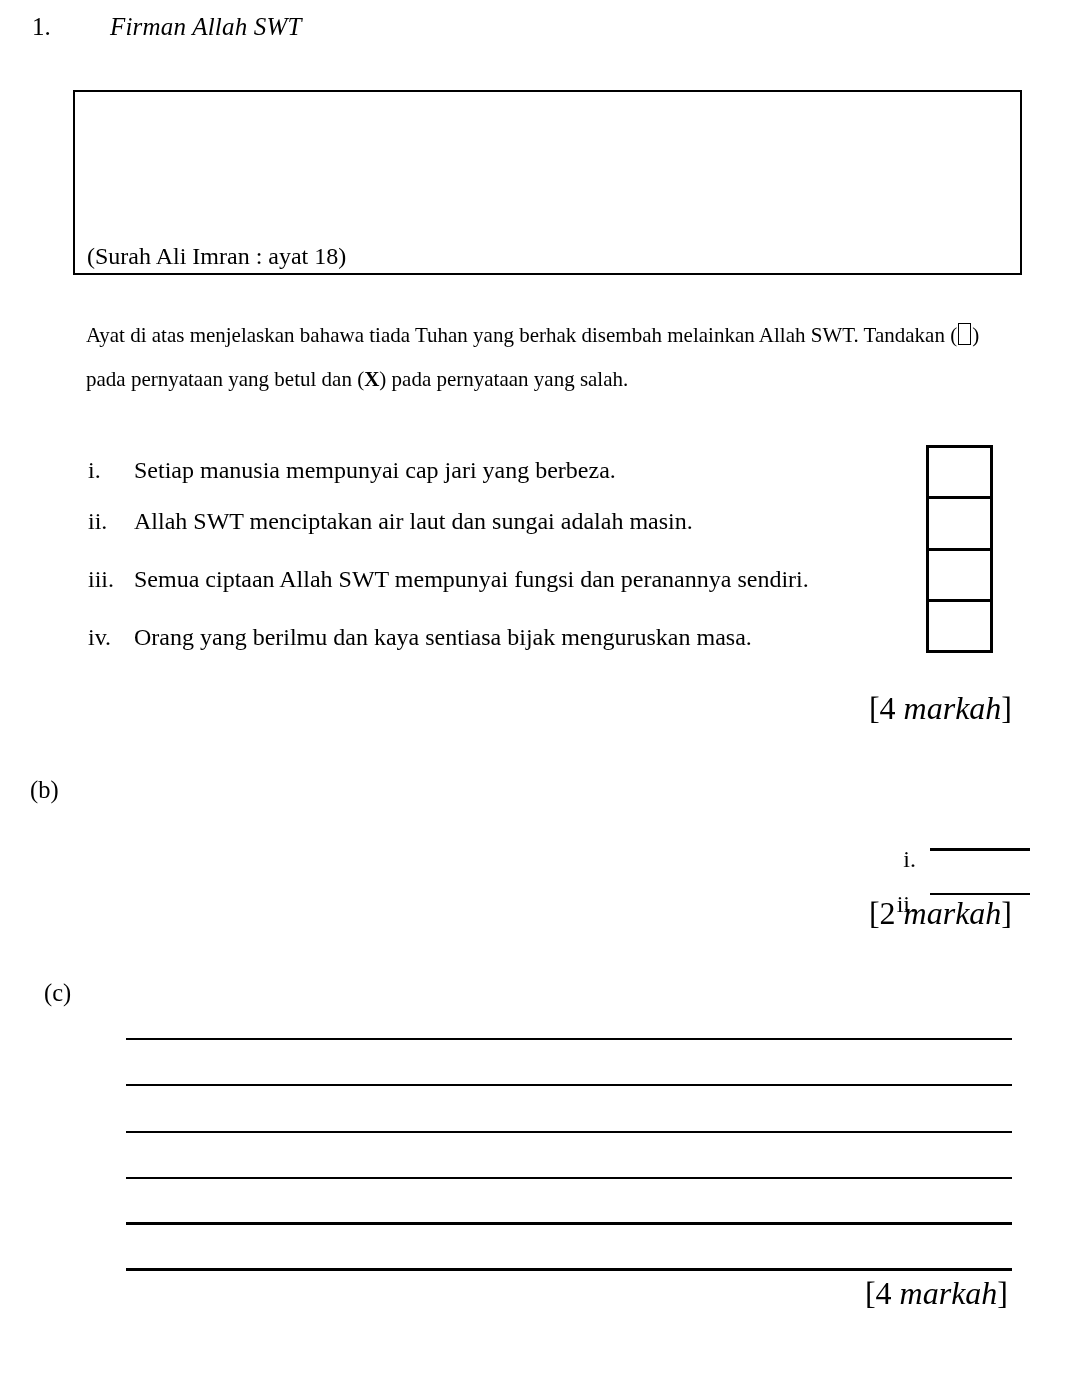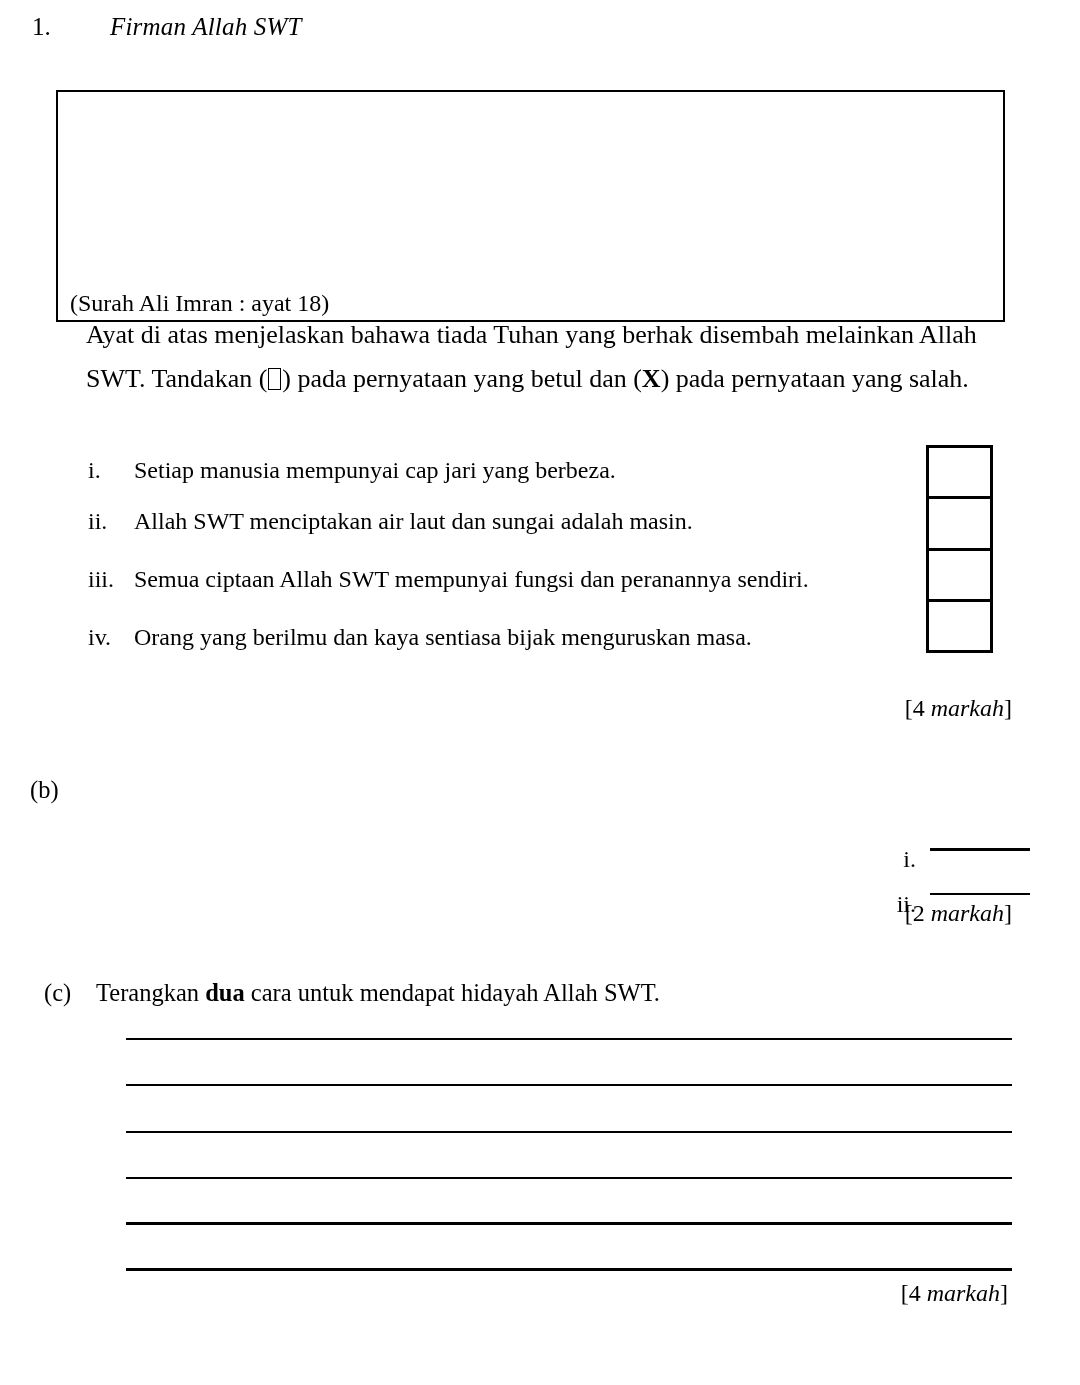--- a/index.html
+++ b/index.html
@@ -38,24 +38,24 @@
     top: 12px;
     font-size: 25px;
     line-height: 30px;
     letter-spacing: 0.2px;
     font-style: italic;
   }
 
   
   .ayat-box {
     position: absolute;
-    left: 56px;
+    left: 73px;
     top: 90px;
     width: 949px;
-    height: 232px;
+    height: 185px;
     border: 2.5px solid #000000;
     box-sizing: border-box;
     background: #ffffff;
   }
   .ayat-arabic {
     position: absolute;
     left: 0;
     right: 0;
     top: 18px;
     text-align: center;
@@ -72,21 +72,21 @@
     line-height: 30px;
     white-space: nowrap;
   }
 
   
   .intro {
     position: absolute;
     left: 86px;
     top: 313px;
     width: 925px;
-    font-size: 26px;
+    font-size: 21px;
     line-height: 44px;
     text-align: left;
   }
   .tick-glyph {
     display: inline-block;
     width: 13px;
     height: 22px;
     border: 1.6px solid #000;
     vertical-align: -3px;
     box-sizing: border-box;
@@ -127,21 +127,21 @@
   .answer-cell {
     flex: 1 1 0;
     border-bottom: 3px solid #000000;
     box-sizing: border-box;
   }
   .answer-cell:last-child { border-bottom: none; }
 
   
   .marks {
     position: absolute;
-    font-size: 24px;
+    font-size: 32px;
     line-height: 30px;
     white-space: nowrap;
     text-align: right;
   }
   .marks-a { right: 68px; top: 693px; }
   .marks-b { right: 68px; top: 898px; }
   .marks-c { right: 72px; top: 1278px; }
 
   
   .part-b-label {
@@ -259,21 +259,20 @@
   <div class="b-answer b-line-1">
     <span class="rn">i.</span>
   </div>
   <div class="b-answer b-line-2">
     <span class="rn">ii.</span>
   </div>
 
   <div class="marks marks-b"><span>[</span><span>2 </span><span class="italic">markah</span><span>]</span></div>
 
   <div class="part-c-label">(c)</div>
-  <div class="part-c-text"><span>Terangkan </span><span class="bold">dua</span><span> cara untuk mendapat hidayah Allah SWT.</span></div>
 
   <div class="c-line c-line-1"></div>
   <div class="c-line c-line-2"></div>
   <div class="c-line c-line-3"></div>
   <div class="c-line c-line-4"></div>
   <div class="c-line c-line-5 thick"></div>
   <div class="c-line c-line-6 thick"></div>
 
   <div class="marks marks-c"><span>[</span><span>4 </span><span class="italic">markah</span><span>]</span></div>
 

